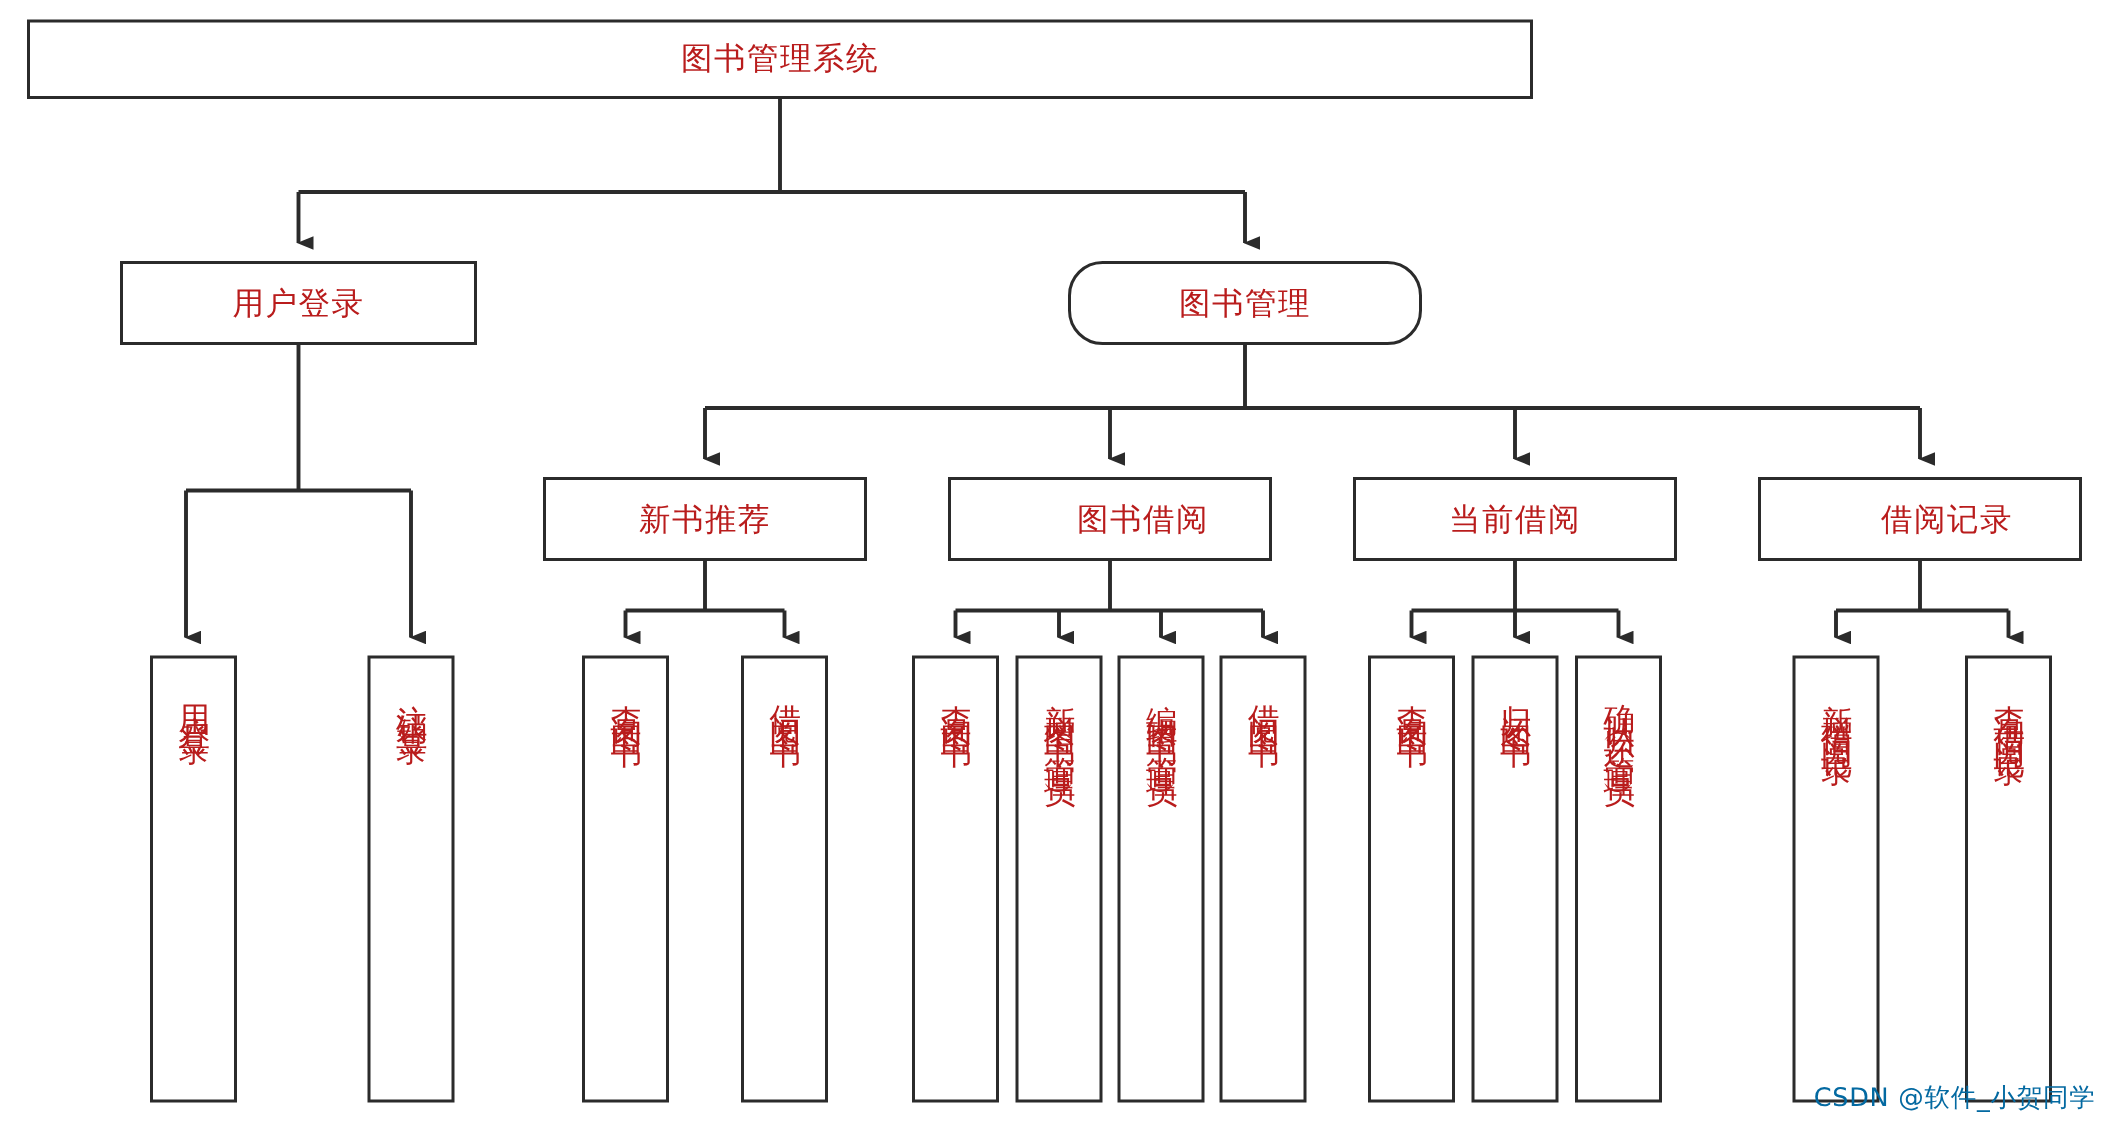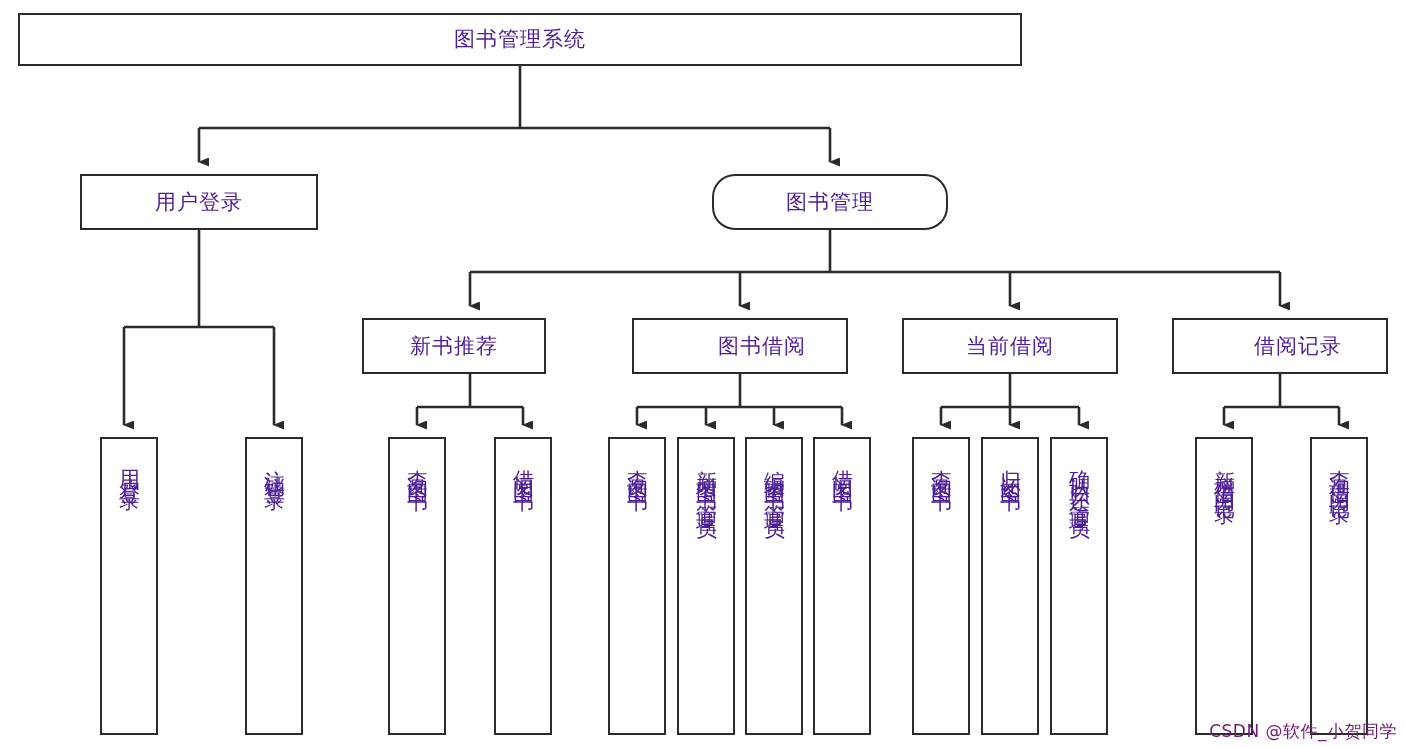--- a/index.html
+++ b/index.html
@@ -14,21 +14,21 @@
   svg#wires{position:absolute;left:0;top:0;width:1405px;height:747px;pointer-events:none;}
 
   .node{
     position:absolute;
     box-sizing:border-box;
     background:#ffffff;
     border:2.5px solid #2b2b2b;
     display:flex;
     align-items:center;
     justify-content:center;
-    color:#4c1d95;
+    color:#b91c1c;
     z-index:2;
   }
   .node.h-node{
     font-size:21px;
     letter-spacing:1px;
     line-height:1;
   }
   .node.leaf{
     font-size:21px;
     padding-top:14px;
@@ -42,21 +42,21 @@
     letter-spacing:7px;
     line-height:1;
     white-space:nowrap;
     display:block;
   }
   .watermark{
     position:absolute;
     right:8px;
     bottom:4px;
     font-size:17px;
-    color:#701a75;
+    color:#0369a1;
     letter-spacing:0.5px;
     z-index:5;
     white-space:nowrap;
   }
 </style>
 </head>
 <body>
 
 <div id="diagram">
 
@@ -115,21 +115,21 @@
   </div>
 
   <div class="node h-node" style="left:80px;top:174px;width:238px;height:56px;">
     <span>用户登录</span>
   </div>
 
   <div class="node h-node" style="left:712px;top:174px;width:236px;height:56px;border-radius:23px;">
     <span>图书管理</span>
   </div>
 
-  <div class="node h-node" style="left:362px;top:318px;width:184px;height:56px;">
+  <div class="node h-node" style="left:362px;top:318px;width:216px;height:56px;">
     <span>新书推荐</span>
   </div>
 
   <div class="node h-node" style="left:632px;top:318px;width:216px;height:56px;padding-left:44px;">
     <span>图书借阅</span>
   </div>
 
   <div class="node h-node" style="left:902px;top:318px;width:216px;height:56px;">
     <span>当前借阅</span>
   </div>

